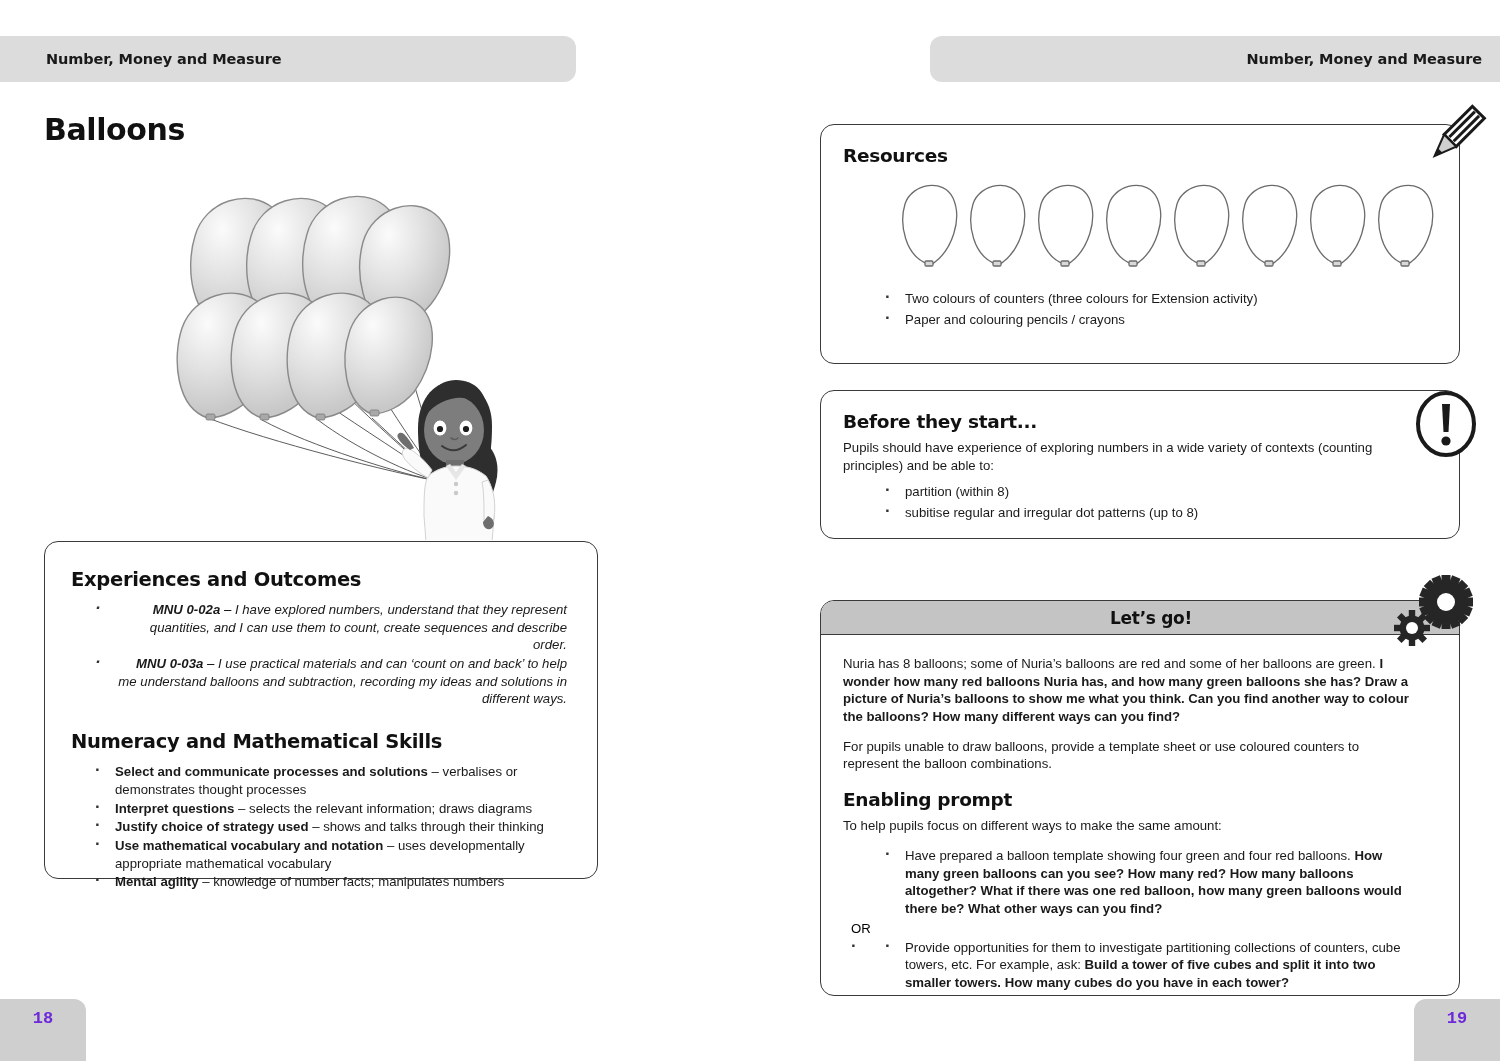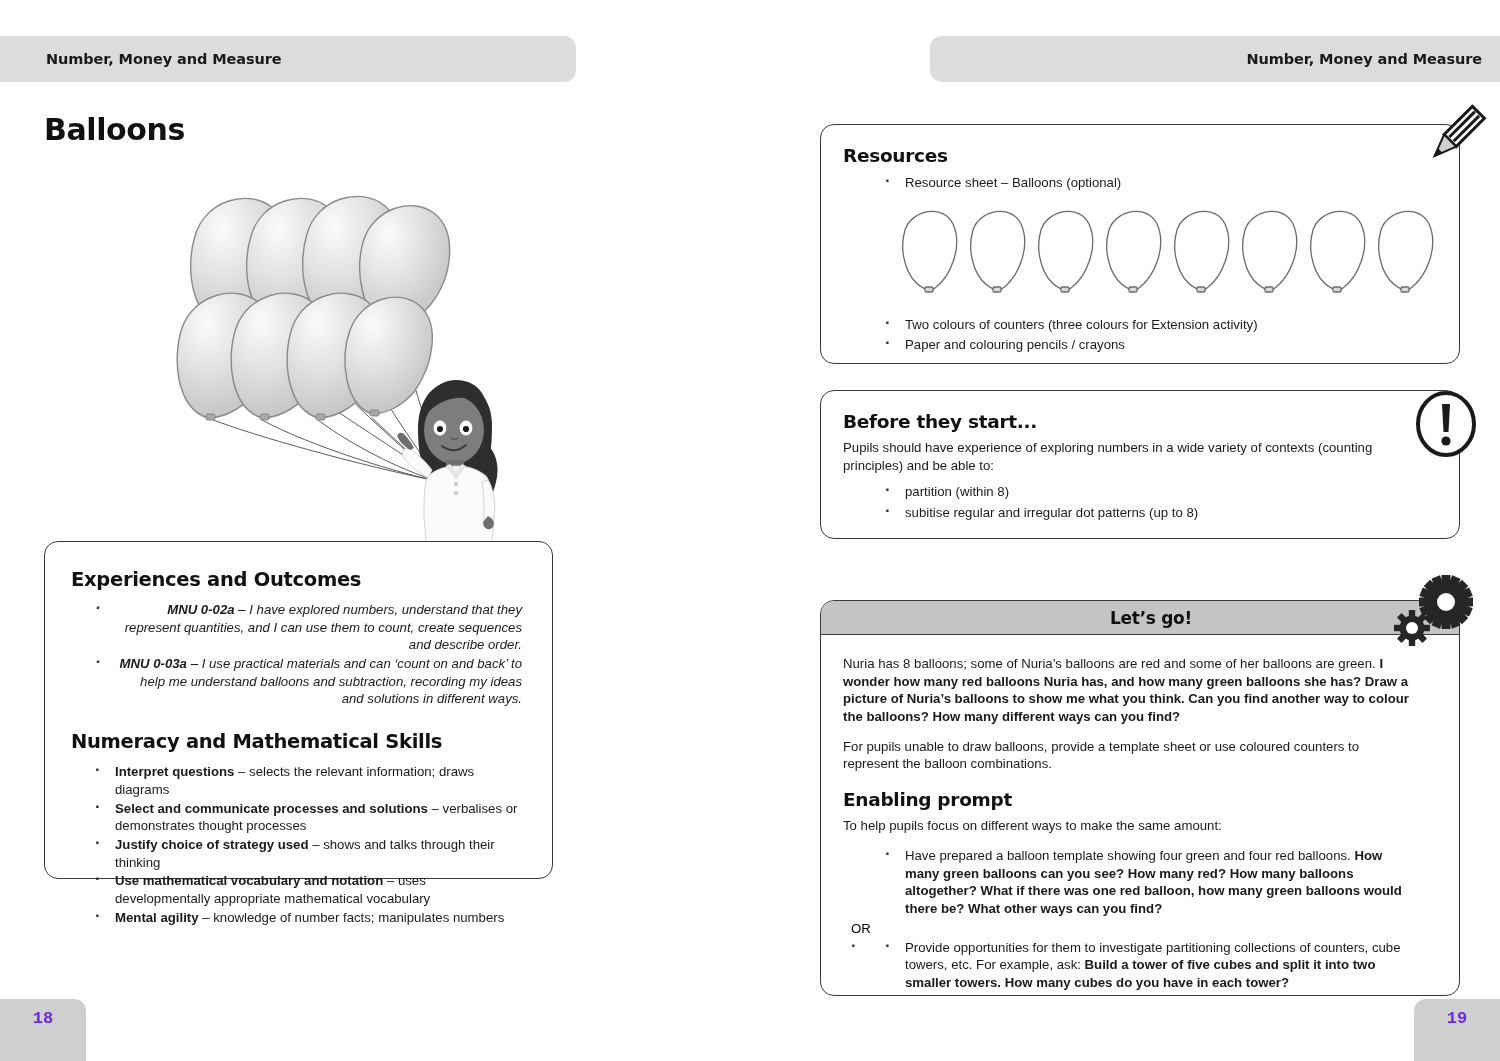--- a/index.html
+++ b/index.html
@@ -52,21 +52,21 @@
   ul.bl > li {
     position: relative; padding-left: 26px; margin-bottom: 3px;
   }
   ul.bl > li::before {
     content: "\00B7"; position: absolute; left: 8px; top: -4px;
     font-size: 17px; font-weight: 700; color: #333; line-height: 1.34;
   }
   .b  { font-weight: 700; }
 
   
-  #exp-box { left: 44px; top: 541px; width: 509px; height: 338px; padding: 26px 30px 0 26px; }
+  #exp-box { left: 44px; top: 541px; width: 554px; height: 338px; padding: 26px 30px 0 26px; }
   #exp-box ul.bl > li { padding-left: 44px; margin-bottom: 1px; }
   #exp-box ul.bl > li::before { left: 24px; }
   #eo-list { margin-top: 10px; }
   #eo-list li { font-style: italic; text-align: right; }
   #nms-title { margin-top: 22px; }
   #nms-list { margin-top: 10px; }
   #nms-list > li { margin-bottom: 5px; }
 
   
   #res-box { left: 820px; top: 124px; width: 640px; height: 240px; padding: 20px 10px 0 22px; }
@@ -255,42 +255,39 @@
       <li>
         <span class="b">MNU 0-03a</span>
         <span>– I use practical materials and can ‘count on and back’ to help me understand balloons and subtraction, recording my ideas and solutions in different ways.</span>
       </li>
     </ul>
 
     <div class="h2" id="nms-title">Numeracy and Mathematical Skills</div>
 
     <ul class="bl" id="nms-list">
       <li>
+        <span class="b">Select and communicate processes and solutions</span><span> – verbalises or demonstrates thought processes</span>
+      </li>
+      <li>
         <span class="b">Interpret questions</span><span> – selects the relevant information; draws diagrams</span>
-      </li>
-      <li>
-        <span class="b">Select and communicate processes and solutions</span><span> – verbalises or demonstrates thought processes</span>
       </li>
       <li>
         <span class="b">Justify choice of strategy used</span><span> – shows and talks through their thinking</span>
       </li>
       <li>
         <span class="b">Use mathematical vocabulary and notation</span><span> – uses developmentally appropriate mathematical vocabulary</span>
       </li>
       <li>
         <span class="b">Mental agility</span><span> – knowledge of number facts; manipulates numbers</span>
       </li>
     </ul>
   </div>
 
   <div class="box" id="res-box">
     <div class="h2 sm" id="res-title">Resources</div>
-    <ul class="bl">
-      <li>Resource sheet – Balloons (optional)</li>
-    </ul>
 
     <div class="balloon-row">
       <svg viewBox="0 0 540 104" width="540" height="104" preserveAspectRatio="xMinYMin meet">
         <g fill="none" stroke="#6b6b6b" stroke-width="1.3">
           <g transform="translate(0,0)">
             <path d="M33,88 C10,80 4,48 10,28 C17,7 49,2 58,22 C68,44 56,74 40,86 C38,88 35,89 33,88 Z"></path>
             <rect x="30" y="85" width="8" height="5" rx="1.2" fill="#d9d9d9"></rect>
           </g>
           <g transform="translate(68,0)">
             <path d="M33,88 C10,80 4,48 10,28 C17,7 49,2 58,22 C68,44 56,74 40,86 C38,88 35,89 33,88 Z"></path>

